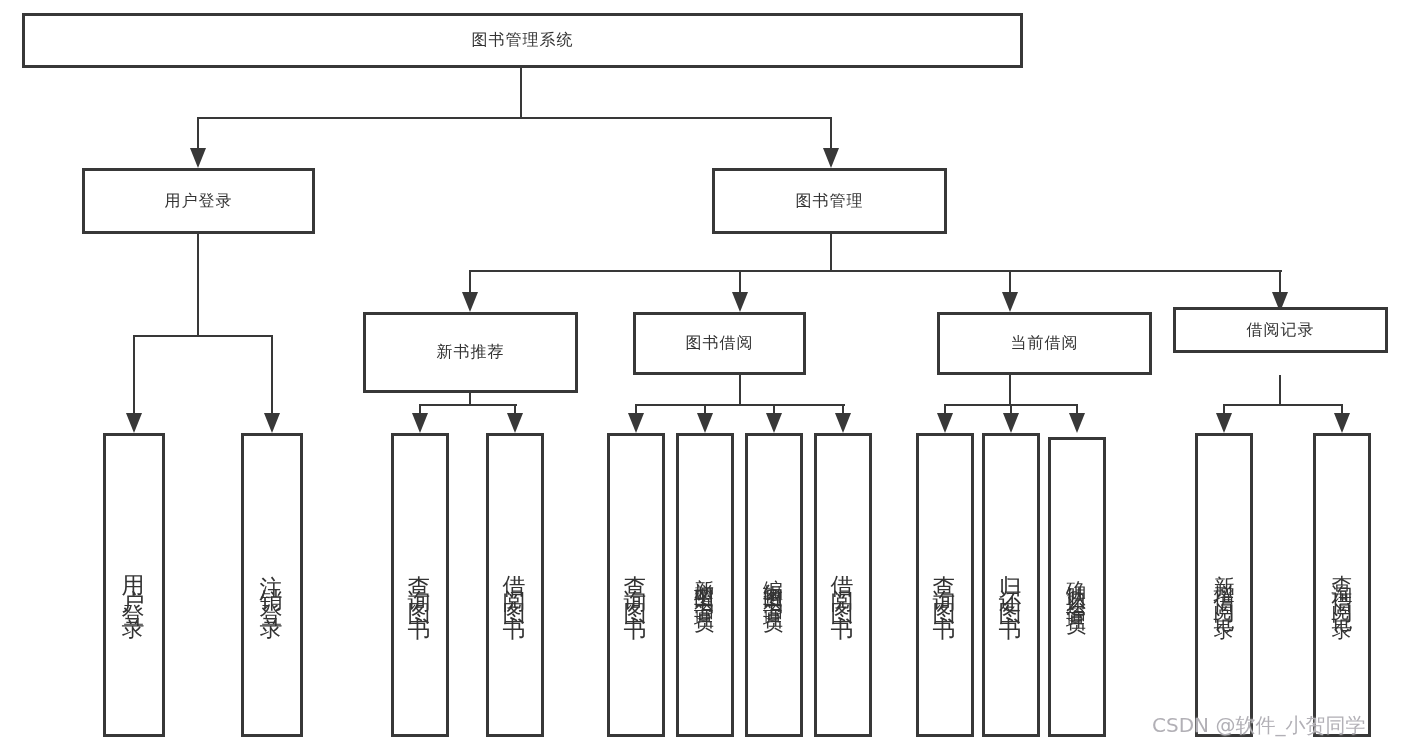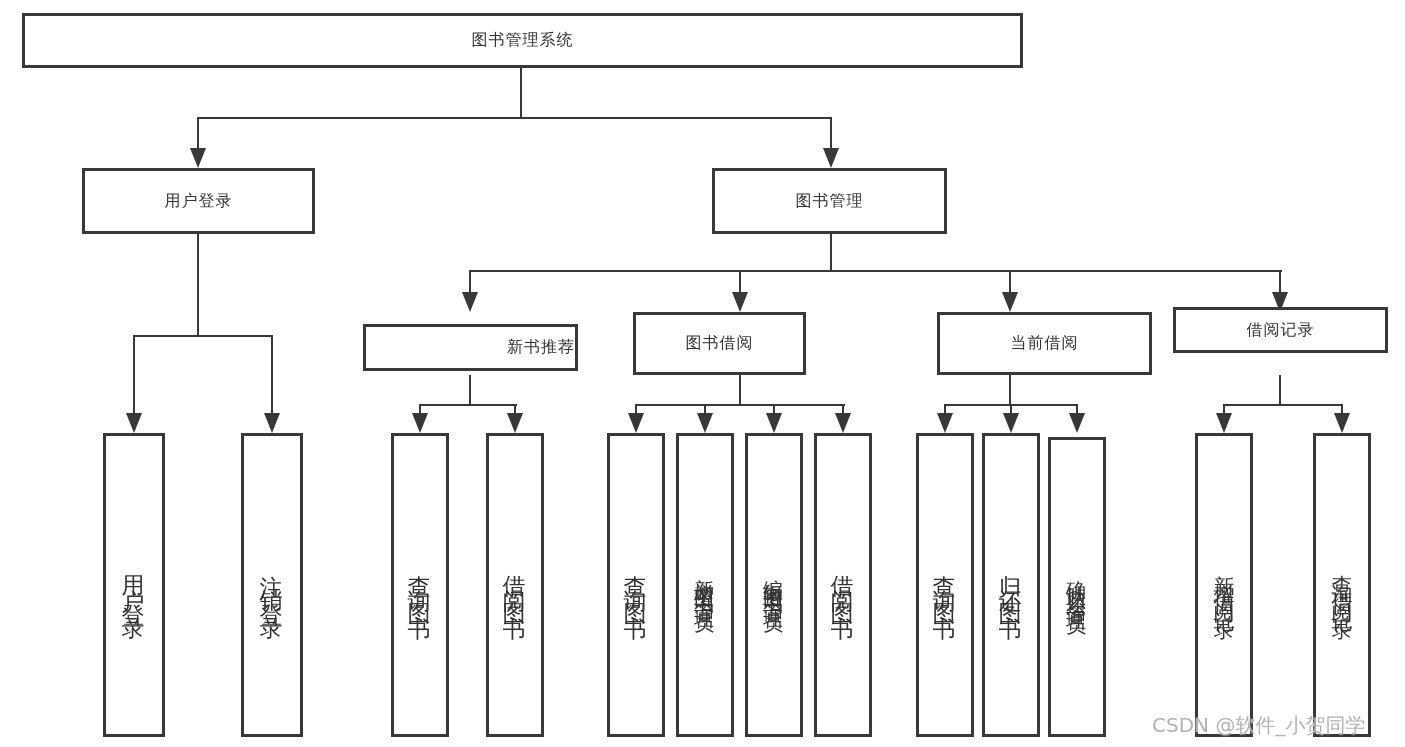--- a/index.html
+++ b/index.html
@@ -136,21 +136,21 @@
     <span class="hlabel">图书管理系统</span>
   </div>
 
   <div class="box" style="left:82px; top:168px; width:233px; height:66px;">
     <span class="hlabel">用户登录</span>
   </div>
   <div class="box" style="left:712px; top:168px; width:235px; height:66px;">
     <span class="hlabel">图书管理</span>
   </div>
 
-  <div class="box" style="left:363px; top:324px; width:215px; height:47px;justify-content:flex-end;">
+  <div class="box" style="left:363px; top:312px; width:215px; height:81px;">
     <span class="hlabel">新书推荐</span>
   </div>
   <div class="box" style="left:633px; top:312px; width:173px; height:63px;">
     <span class="hlabel">图书借阅</span>
   </div>
   <div class="box" style="left:937px; top:312px; width:215px; height:63px;">
     <span class="hlabel">当前借阅</span>
   </div>
   <div class="box" style="left:1173px; top:307px; width:215px; height:46px;">
     <span class="hlabel">借阅记录</span>

